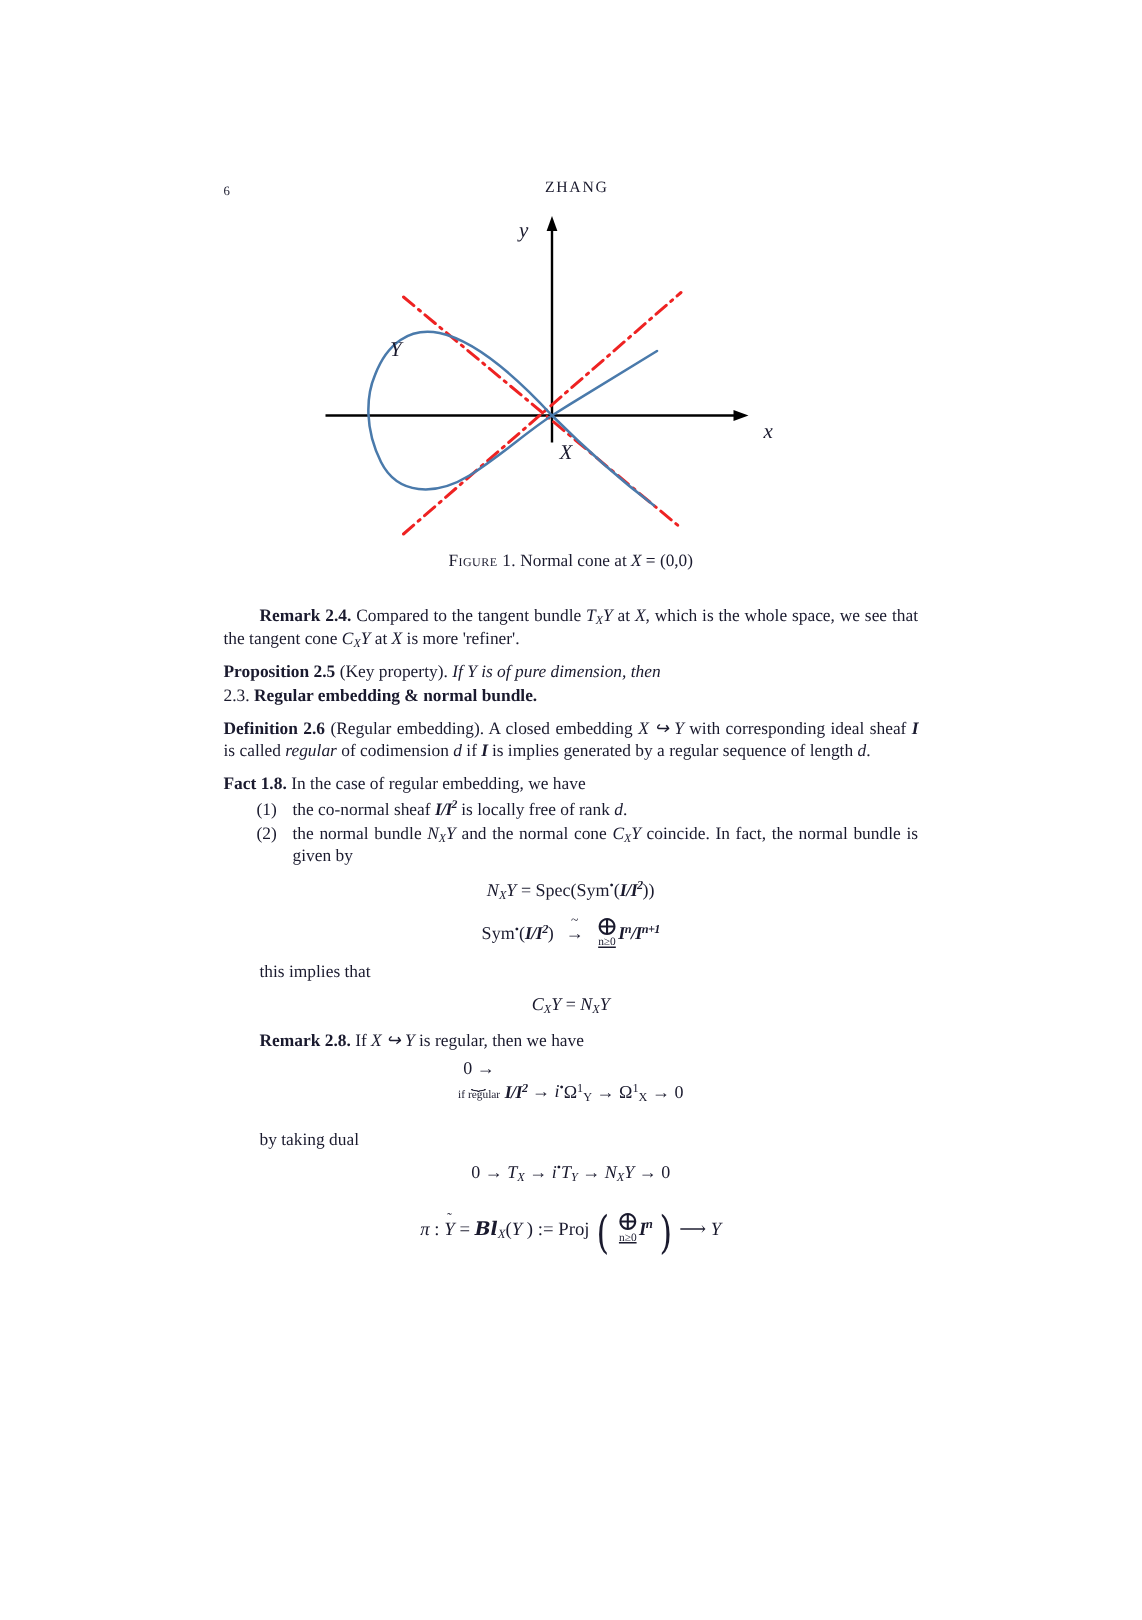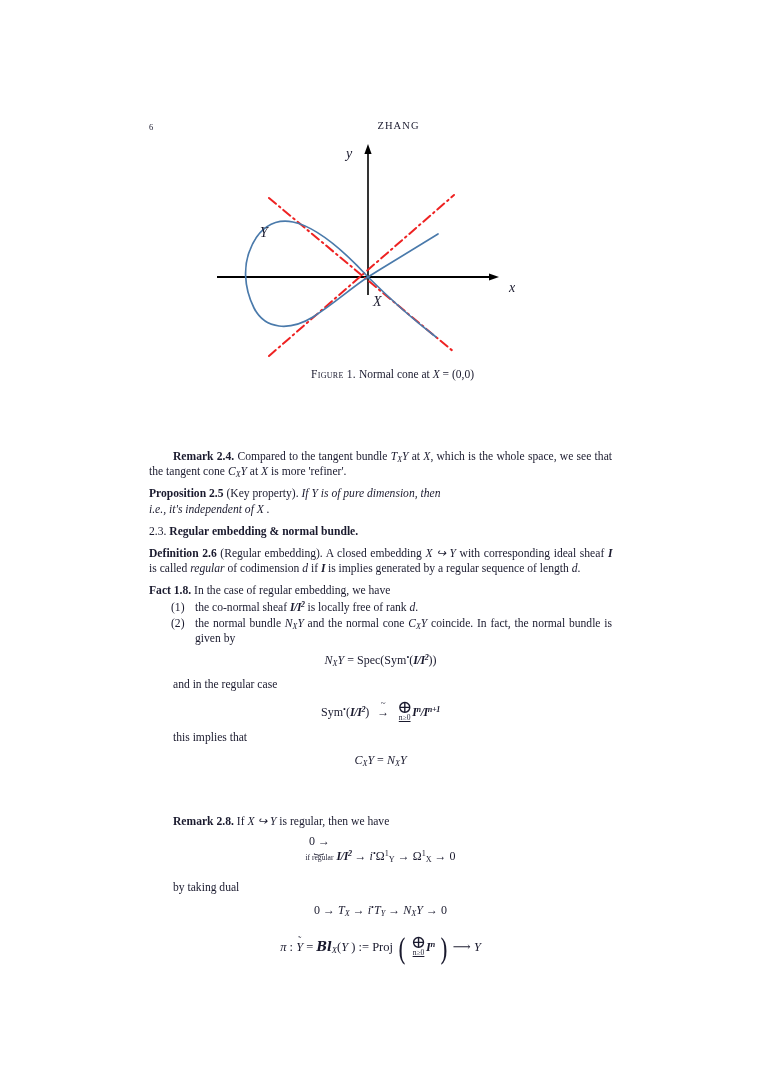--- a/index.html
+++ b/index.html
@@ -32,58 +32,58 @@
   }
   .folio {
     position: absolute;
     left: 0;
     top: 2px;
     font-size: 8.5px;
     letter-spacing: 0.2px;
   }
   .runhead-title {
     position: absolute;
-    left: 18px;
+    left: 4px;
     top: 0;
     width: 463px;
     text-align: center;
     font-size: 10.5px;
     letter-spacing: 1.1px;
   }
   
   .figure-box {
     position: absolute;
     left: 149px;
     top: 140px;
     width: 463px;
     height: 250px;
   }
   .figure-svg { position: absolute; left: 0; top: 0; }
   .figcaption {
     position: absolute;
-    left: 12px;
+    left: 0;
     top: 228px;
     width: 463px;
     text-align: center;
     font-size: 11.5px;
   }
   .sc { font-variant: small-caps; letter-spacing: 0.3px; }
   
   .body {
     position: absolute;
     left: 149px;
     top: 403px;
     width: 463px;
     font-size: 11.6px;
     line-height: 15.4px;
     text-align: justify;
   }
   p { margin: 0; }
   .para { margin-bottom: 6.5px; }
-  .indent { text-indent: 24px; margin-top: 46px; }
+  .indent { text-indent: 24px; }
   .nb { font-weight: bold; }
   .it { font-style: italic; }
   .mi { font-style: italic; font-family: "Liberation Serif", serif; }
   .mr { font-style: normal; }
   .eq {
     text-align: center;
     margin: 7px 0 8px 0;
     font-size: 12px;
   }
   .eq-tight { margin: 4px 0 6px 0; }
@@ -246,21 +246,20 @@
       <span>at</span>
       <span class="mi">X</span>
       <span>is more 'refiner'.</span>
     </p>
 
     <p>
       <span class="nb">Proposition 2.5</span>
       <span>(Key property).</span>
       <span class="it">If Y  is of pure dimension, then</span>
     </p>
-    <p class="para it">i.e., it's independent of X .</p>
 
     <p class="para">
       <span>2.3.</span>
       <span class="nb">Regular embedding &amp; normal bundle.</span>
     </p>
 
     <p class="para">
       <span class="nb">Definition 2.6</span>
       <span>(Regular embedding).</span>
       <span>A closed embedding</span>
@@ -296,21 +295,20 @@
         <span>and the normal cone</span>
         <span class="mi">C<sub>X</sub>Y</span>
         <span>coincide. In fact, the normal bundle is given by</span>
       </div>
     </div>
 
     <div class="eq">
       <span class="mi">N<sub>X</sub>Y</span><span class="mr"> = Spec(Sym</span><sup class="mr">•</sup><span class="mr">(</span><span class="scr">I/I<sup>2</sup></span><span class="mr">))</span>
     </div>
 
-    <p style="text-indent:24px;margin-bottom:2px;">and in the regular case</p>
 
     <div class="eq">
       <span class="mr">Sym</span><sup class="mr">•</sup><span class="mr">(</span><span class="scr">I/I<sup>2</sup></span><span class="mr">)</span>
       <span class="isoarrow"><span class="tilde">~</span>→</span>
       <span class="bigop">
         <span class="glyph">⊕</span><span class="lim">n≥0</span>
       </span><span class="scr">I<sup>n</sup>/I<sup>n+1</sup></span>
     </div>
 
     <p style="text-indent:24px;margin-bottom:2px;">this implies that</p>

